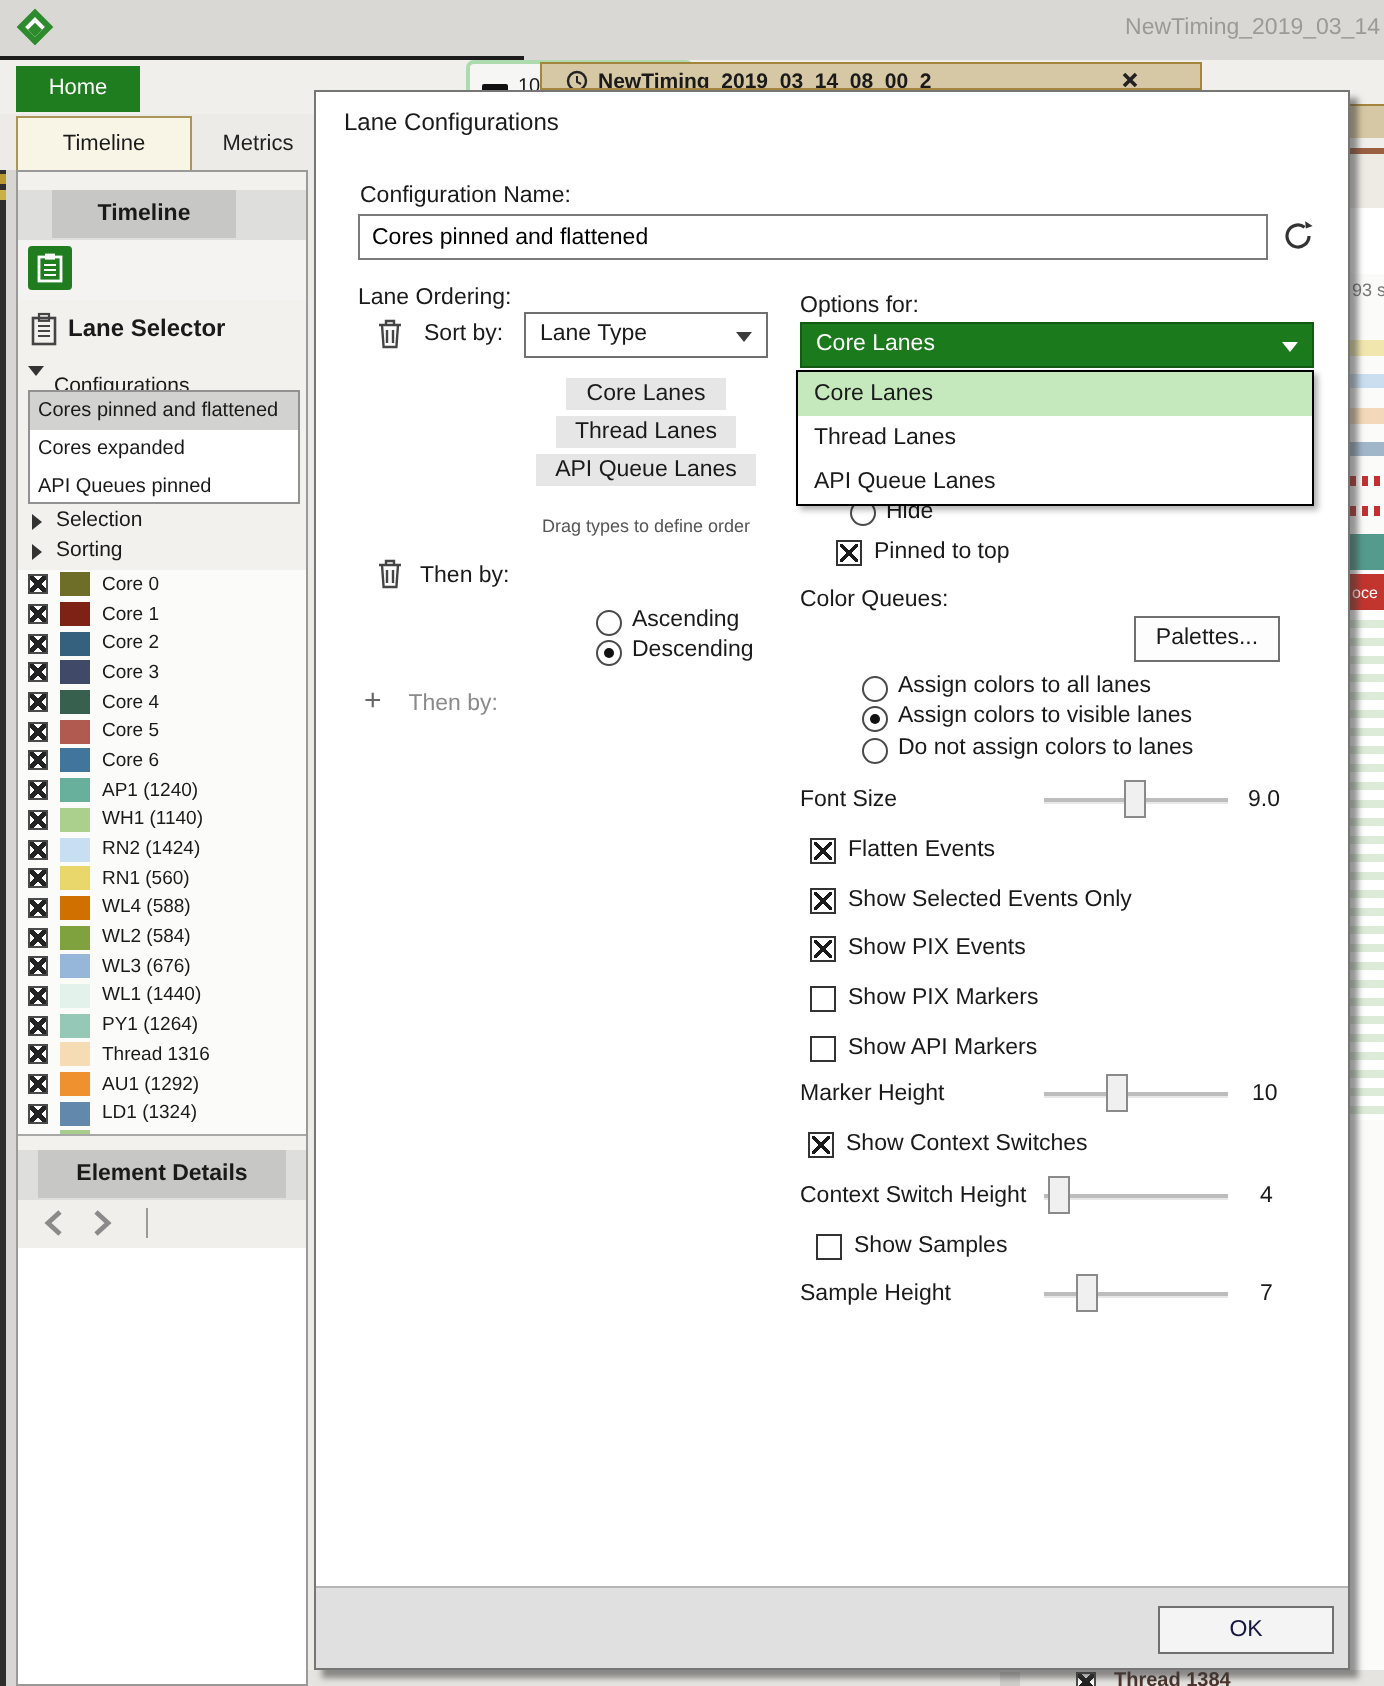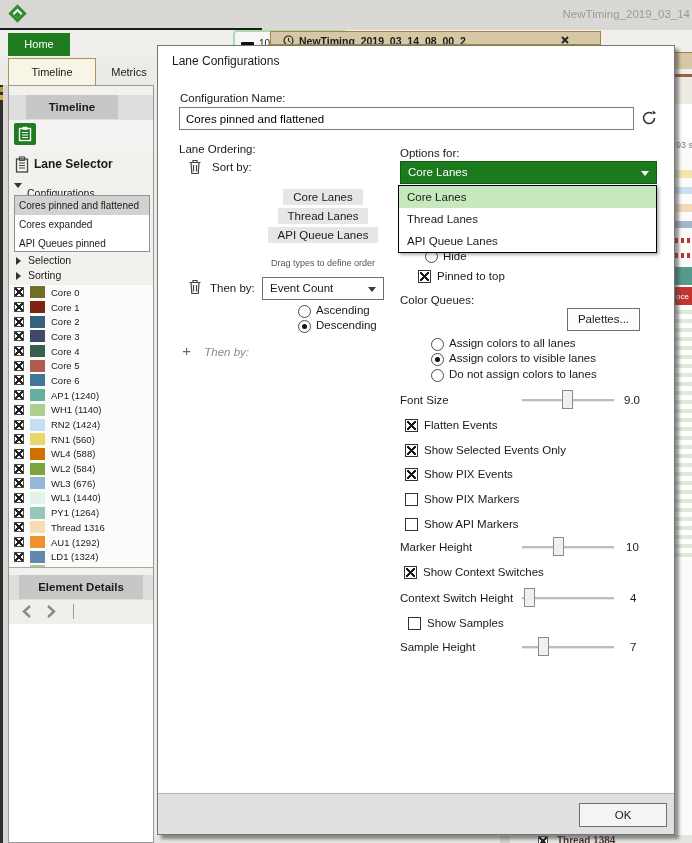--- a/index.html
+++ b/index.html
@@ -280,42 +280,42 @@
       <path d="M14.5 9a5.5 5.5 0 1 1-2.2-4.4" fill="none" stroke="#333" stroke-width="1.6"></path>
       <path d="M12.6 1.6l.3 3.6 3.4-1.2z" fill="#333"></path>
     </svg>
 
     <div class="abs lbl" style="left:21px;top:97px;">Lane Ordering:</div>
 
     <svg class="abs" style="left:30px;top:113px;" width="14" height="16" viewBox="0 0 14 16">
       <path d="M1.5 3.5h11M5 3.5V1.5h4v2M3 3.5l.8 11h6.4l.8-11M5.5 6v6.5M8.5 6v6.5" fill="none" stroke="#444" stroke-width="1.2"></path>
     </svg>
     <div class="abs lbl" style="left:54px;top:115px;">Sort by:</div>
+    <div class="combo" style="left:104px;top:110px;width:122px;">
+      <span>Lane Type</span>
+      <span class="arr"></span>
+    </div>
 
     <div class="abs" style="left:95px;top:140px;width:140px;">
       <div class="chip">Core Lanes</div>
       <div class="chip">Thread Lanes</div>
       <div class="chip">API Queue Lanes</div>
     </div>
     <div class="abs" style="left:95px;top:212px;width:140px;text-align:center;font-size:9px;color:#555;">Drag types to define order</div>
 
     <svg class="abs" style="left:30px;top:233px;" width="14" height="16" viewBox="0 0 14 16">
       <path d="M1.5 3.5h11M5 3.5V1.5h4v2M3 3.5l.8 11h6.4l.8-11M5.5 6v6.5M8.5 6v6.5" fill="none" stroke="#444" stroke-width="1.2"></path>
     </svg>
     <div class="abs lbl" style="left:52px;top:236px;">Then by:</div>
-    <div class="combo" style="left:104px;top:231px;width:122px;">
-      <span>Event Count</span>
-      <span class="arr"></span>
-    </div>
     <span class="radio" style="left:140px;top:259px;"></span>
     <div class="abs lbl" style="left:158px;top:258px;">Ascending</div>
     <span class="radio on" style="left:140px;top:274px;"></span>
     <div class="abs lbl" style="left:158px;top:273px;">Descending</div>
 
-    <div class="abs" style="left:24px;top:296px;height:18px;font-style:italic;">
+    <div class="abs" style="left:24px;top:296px;height:18px;">
       <span style="font-size:15px;color:#666;">+</span>
       <span style="font-size:11.5px;color:#8a8a8a;margin-left:9px;">Then by:</span>
     </div>
 
     <div class="abs lbl" style="left:242px;top:101px;">Options for:</div>
     <div class="combo green" style="left: 242px; top: 115px; width: 257px; background-color: rgb(27, 122, 27);">
       <span>Core Lanes</span>
       <span class="arr"></span>
     </div>
 

